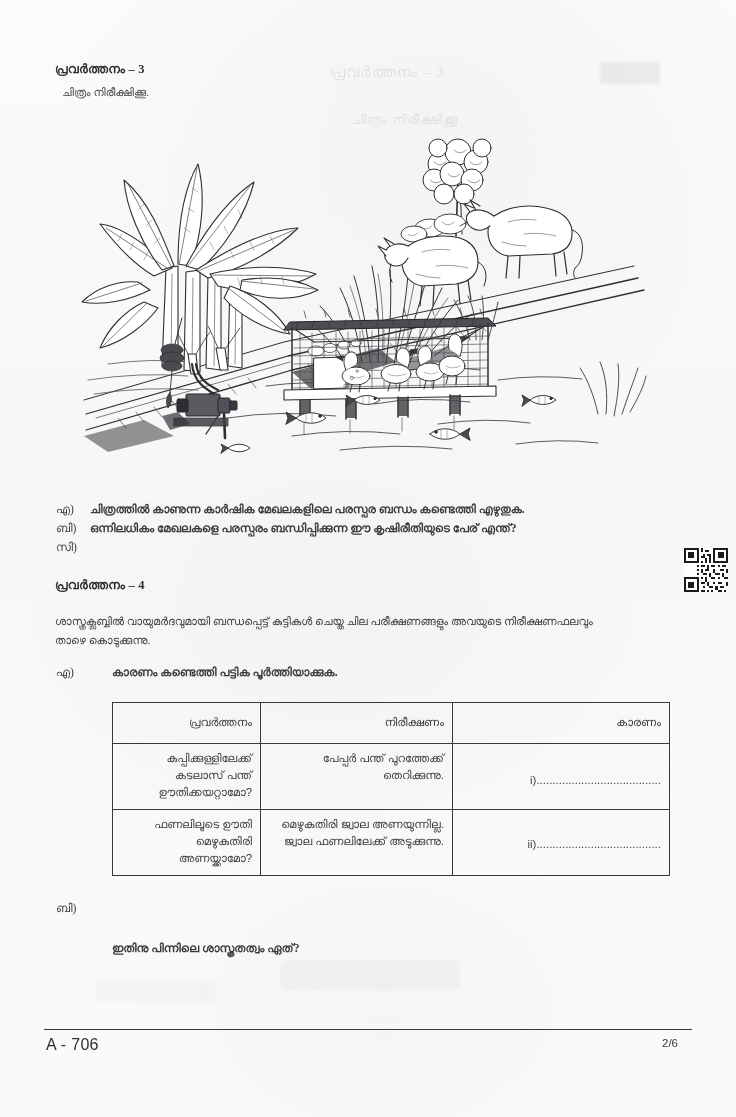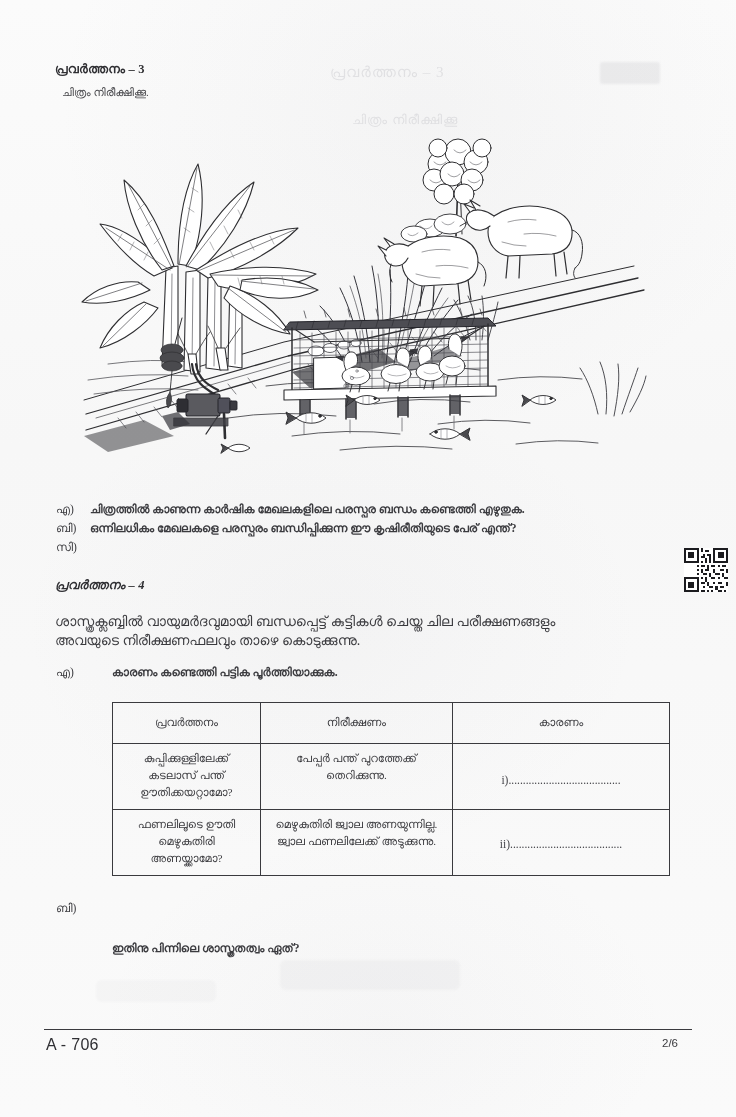--- a/index.html
+++ b/index.html
@@ -65,21 +65,21 @@
     font-weight: bold;
   }
   .qlabel {
     position: absolute;
     font-size: 11.6px;
     color: #3b3b3f;
     white-space: nowrap;
   }
   .para {
     position: absolute;
-    font-size: 14px;
+    font-size: 11px;
     color: #3b3b3f;
     line-height: 19px;
     width: 560px;
   }
 
   
   .illus {
     position: absolute;
     left: 78px;
     top: 118px;
@@ -94,22 +94,22 @@
     left: 112px;
     top: 702px;
     width: 506px;
     border-collapse: collapse;
     table-layout: fixed;
   }
   .tbl td, .tbl th {
     border: 1.3px solid #3a3a3e;
     padding: 6px 8px 8px 8px;
     vertical-align: top;
-    text-align: center;
-    font-family: Liberation Serif, serif;
+    text-align: right;
+    font-family: Liberation Sans, sans-serif;
     font-size: 11.4px;
     line-height: 17px;
     color: #3b3b3f;
     font-weight: normal;
   }
   .tbl th { height: 26px; vertical-align: middle; }
   .col-a { width: 131px; }
   .col-b { width: 175px; }
   .col-c { width: 200px; }
   .ansline {
@@ -679,21 +679,21 @@
           <rect x="17" y="18" width="2" height="1"></rect>
         <rect x="8" y="20" width="2" height="1"></rect>
           <rect x="11" y="20" width="1" height="1"></rect>
         <rect x="13" y="20" width="1" height="1"></rect>
           <rect x="16" y="20" width="2" height="1"></rect>
         <rect x="19" y="20" width="1" height="1"></rect>
       </g>
     </svg>
   </div>
 
-  <div class="act-title mal" style="left:55px; top:578px;font-style:italic;">പ്രവർത്തനം – 4</div>
+  <div class="act-title mal" style="left:55px; top:578px;">പ്രവർത്തനം – 4</div>
 
   <div class="para mal" style="left:55px; top:612px;">ശാസ്ത്രക്ലബ്ബിൽ വായുമർദവുമായി ബന്ധപ്പെട്ട് കുട്ടികൾ ചെയ്ത ചില പരീക്ഷണങ്ങളും അവയുടെ നിരീക്ഷണഫലവും താഴെ കൊടുക്കുന്നു.</div>
 
   <div class="qlabel mal" style="left:56px; top:666px;">എ)</div>
   <div class="qline mal" style="left:112px; top:666px;">കാരണം കണ്ടെത്തി പട്ടിക പൂർത്തിയാക്കുക.</div>
 
   <table class="tbl">
     <thead>
       <tr>
         <th class="col-a mal">പ്രവർത്തനം</th>

